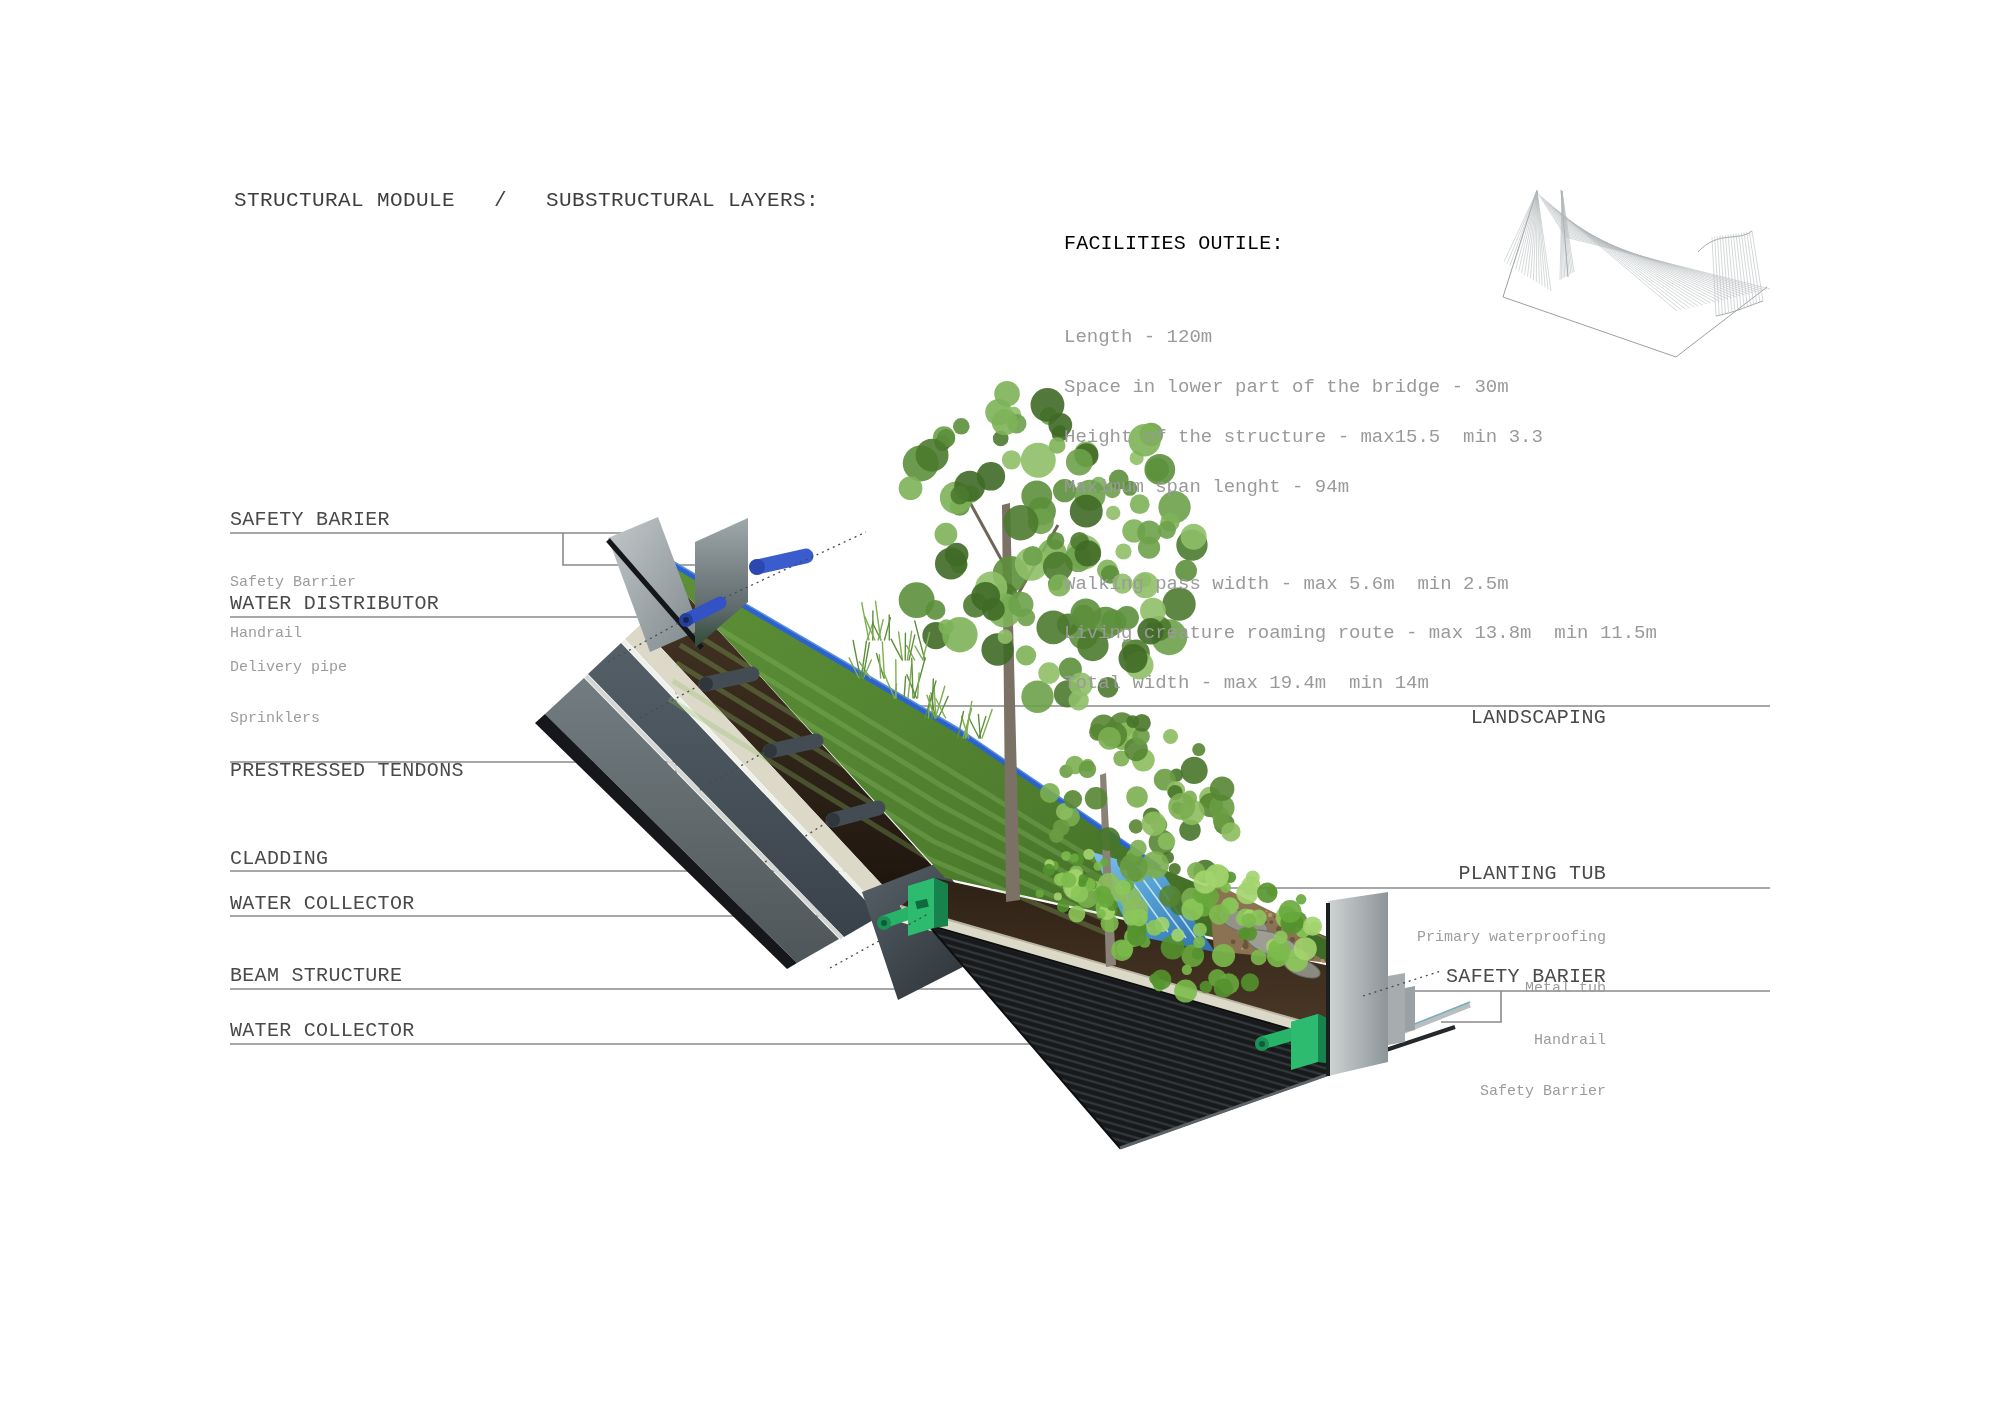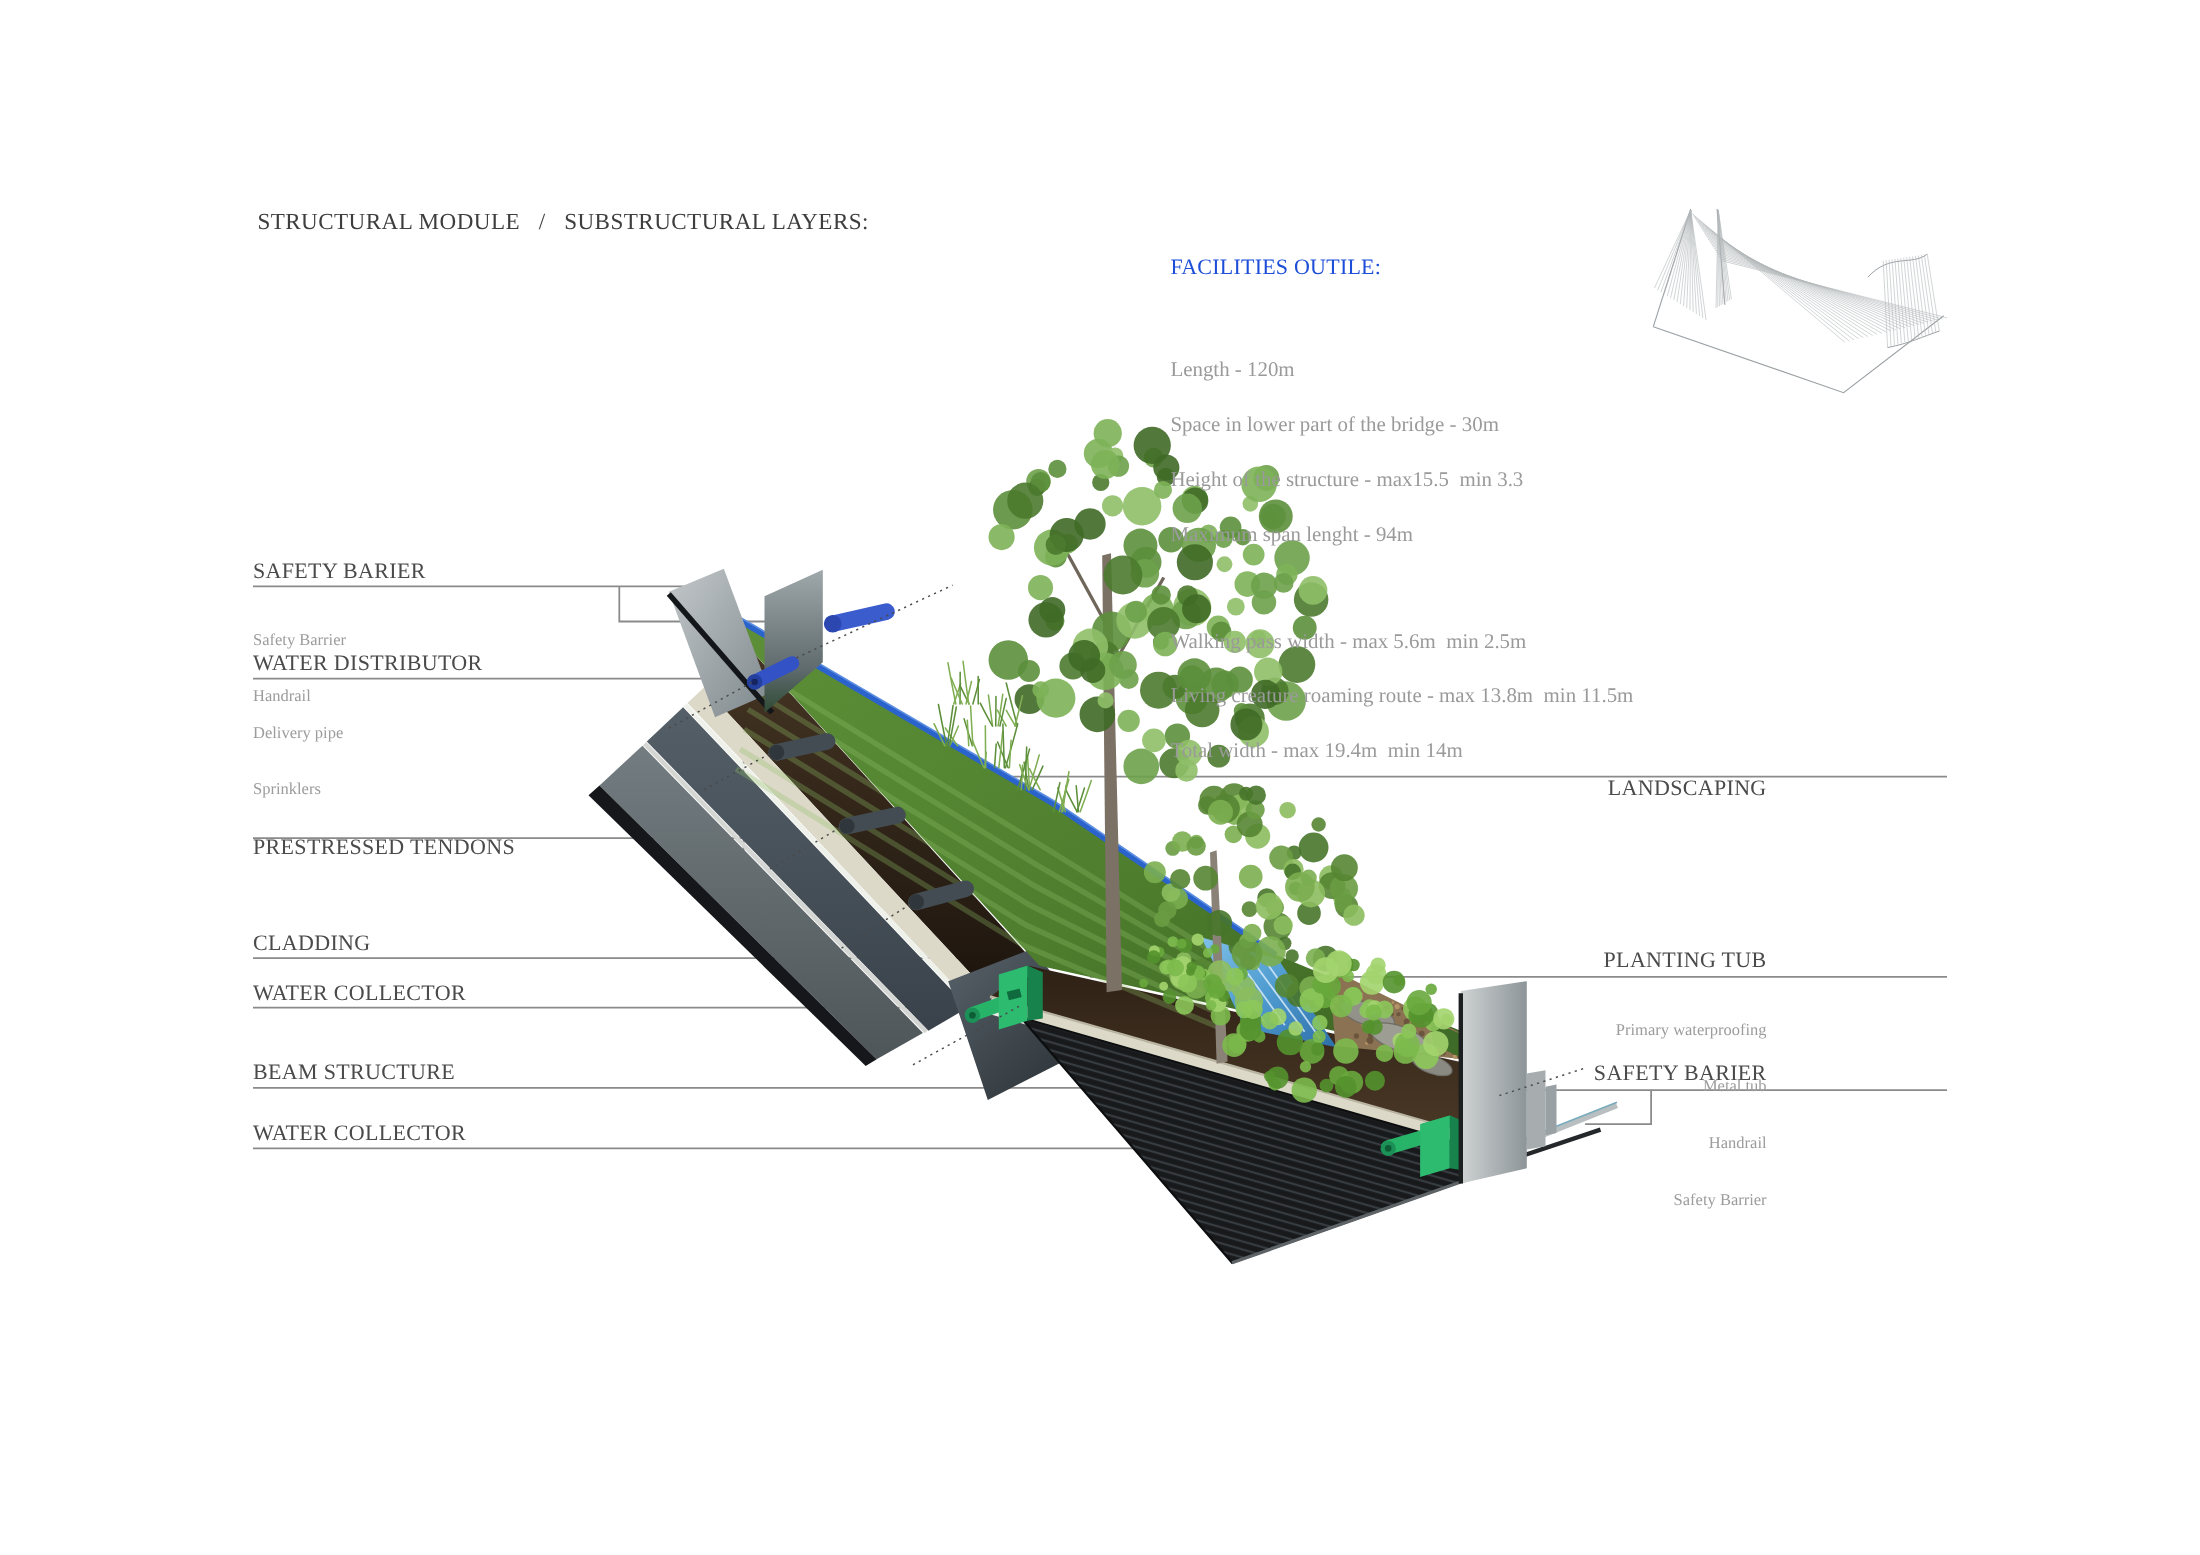--- a/index.html
+++ b/index.html
@@ -1,23 +1,23 @@
 <!DOCTYPE html>
 <html><head>
 <meta charset="utf-8">
 <style>
   html,body{margin:0;padding:0;background:#ffffff;}
   #stage{
     position:relative;width:1836px;height:1414px;background:#ffffff;overflow:hidden;
-    font-family:Liberation Serif, serif;
+    font-family:Liberation Mono, monospace;
   }
   #art{position:absolute;left:0;top:0;}
   .txt{position:absolute;white-space:pre;}
   .page-title{font-size:21px;color:#3e3e3e;letter-spacing:.4px;}
-  .fac-head{font-size:20px;color:#1d4ed8;letter-spacing:.2px;}
+  .fac-head{font-size:20px;color:#000000;letter-spacing:.2px;}
   .fac-body{font-size:19px;color:#9a9a9a;line-height:16.6px;}
   .fac-gap{height:14px;}
   .lh{font-size:20px;color:#4a4a4a;letter-spacing:.3px;}
   .ls{font-size:15px;color:#9c9c9c;line-height:17px;}
   .left-label{left:230px;text-align:left;}
   .right-label{right:230px;text-align:right;}
 </style>
 </head>
 <body>
 

